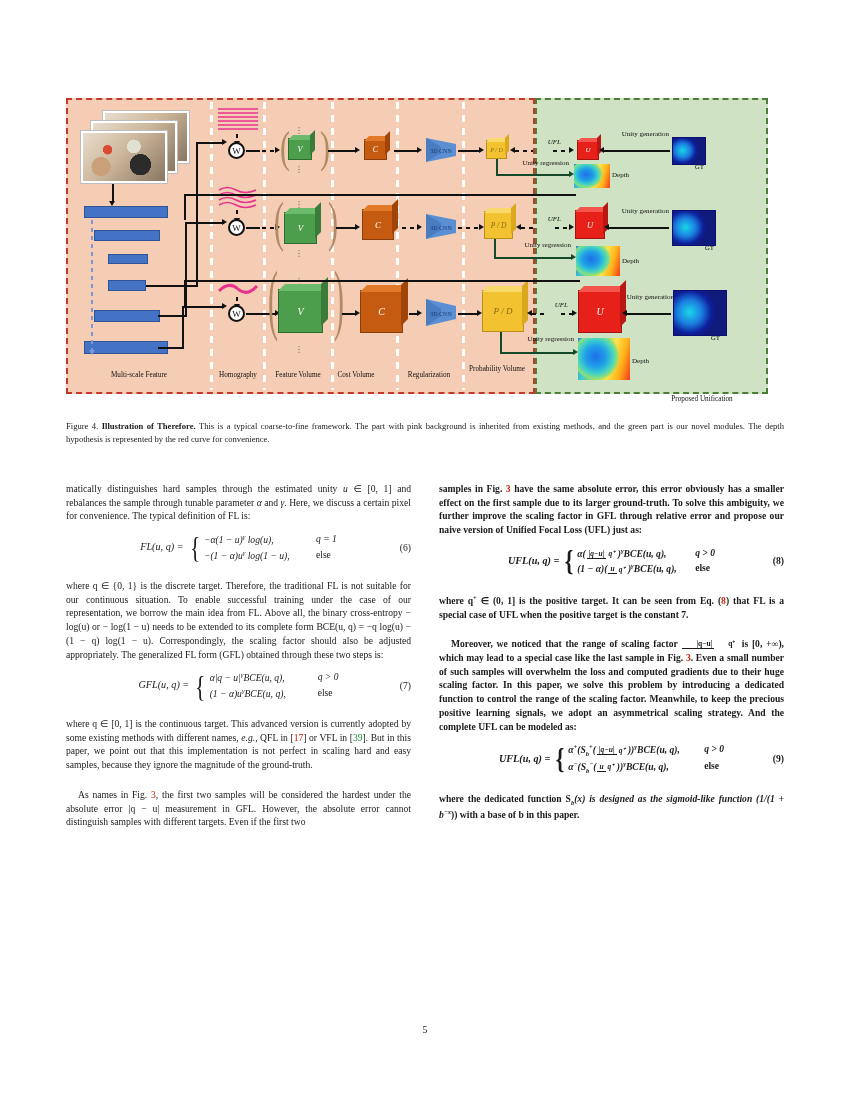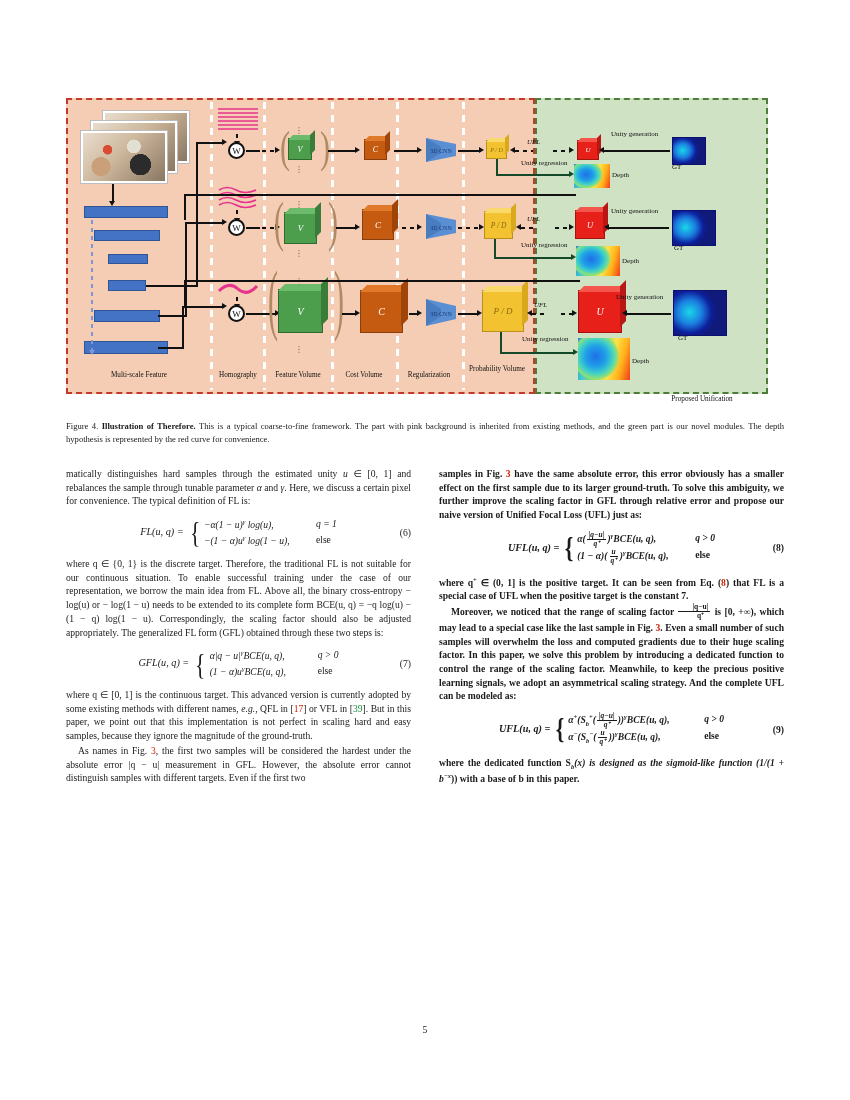--- a/index.html
+++ b/index.html
@@ -192,21 +192,21 @@
     position: absolute;
     width: 2px;
     background: repeating-linear-gradient(to bottom, #111 0 4px, transparent 4px 8px);
   }
   .gline { background: #14492a; }
 
   .figlab {
     position: absolute;
     font-size: 7px;
     color: #111;
-    text-align: left;
+    text-align: right;
     line-height: 1.12;
     font-family: "Liberation Serif", serif;
   }
   .figlab.ital { font-style: italic; }
 
   
   .caption {
     position: absolute;
     left: 66px;
     top: 420px;
@@ -222,21 +222,21 @@
     position: absolute;
     width: 345px;
     font-size: 9.6px;
     line-height: 1.43;
     text-align: justify;
     font-family: "Liberation Serif", serif;
   }
   .col.left { left: 66px; top: 466px; }
   .col.right { left: 439px; top: 466px; font-weight: bold; }
 
-  .col p { margin: 1px 0 0 0; text-indent: 0; }
+  .col p { margin: 16px 0 0 0; text-indent: 0; }
   .col p.ind { text-indent: 12px; }
   .eq {
     display: flex;
     align-items: center;
     justify-content: center;
     margin: 9px 0 9px 0;
     position: relative;
     font-size: 10.2px;
   }
   .eq .eqbody { display: flex; align-items: center; }
@@ -261,21 +261,20 @@
   }
   .caserow { display: flex; white-space: nowrap; }
   .caseexpr { display: inline-block; }
   .casecond { display: inline-block; text-align: left; }
   .mi { font-style: italic; }
   .ref { color: #cc2200; }
   .ref-g { color: #1a8f3c; }
 
   .frac {
     display: inline-flex;
-    flex-direction: column;
     align-items: center;
     vertical-align: middle;
     font-size: 0.78em;
     line-height: 1.05;
     margin: 0 1px;
     position: relative;
     top: -0.1em;
   }
   .frac .num { padding: 0 2px; border-bottom: 0.8px solid #1a1a1a; }
   .frac .den { padding: 0 2px; }
@@ -580,21 +579,21 @@
     <div class="figlab" style="left:566px; top:260px; width:28px; text-align:left;">Depth</div>
 
     <div class="arrow-line" style="left:118px; top:96px; width:392px; height:2px;"></div>
     <div class="arrow-line" style="left:118px; top:96px; width:2px; height:26px;"></div>
     <div class="arrow-line" style="left:118px; top:182px; width:396px; height:2px;"></div>
     <div class="arrow-line" style="left:118px; top:182px; width:2px; height:26px;"></div>
 
     <div class="collabel" style="left:18px; top:273px; width:110px;">Multi-scale Feature</div>
     <div class="collabel" style="left:146px; top:273px; width:52px;">Homography</div>
     <div class="collabel" style="left:200px; top:273px; width:64px;">Feature Volume</div>
-    <div class="collabel" style="left:268px; top:273px; width:60px;">Cost Volume</div>
+    <div class="collabel" style="left:260px; top:273px; width:60px;">Cost Volume</div>
     <div class="collabel" style="left:332px; top:273px; width:62px;">Regularization</div>
     <div class="collabel" style="left:400px; top:267px; width:62px;">Probability Volume</div>
     <div class="collabel" style="left:580px; top:273px; width:112px;margin-top:24px;">Proposed Unification</div>
   </div>
 
   <div class="caption">
     <span>Figure 4.</span>
     <b>Illustration of Therefore.</b><span> This is a typical coarse-to-fine framework. The part with pink background is inherited from existing methods, and the green part is our novel modules. The depth hypothesis is represented by the red curve for convenience.</span>
   </div>
 

